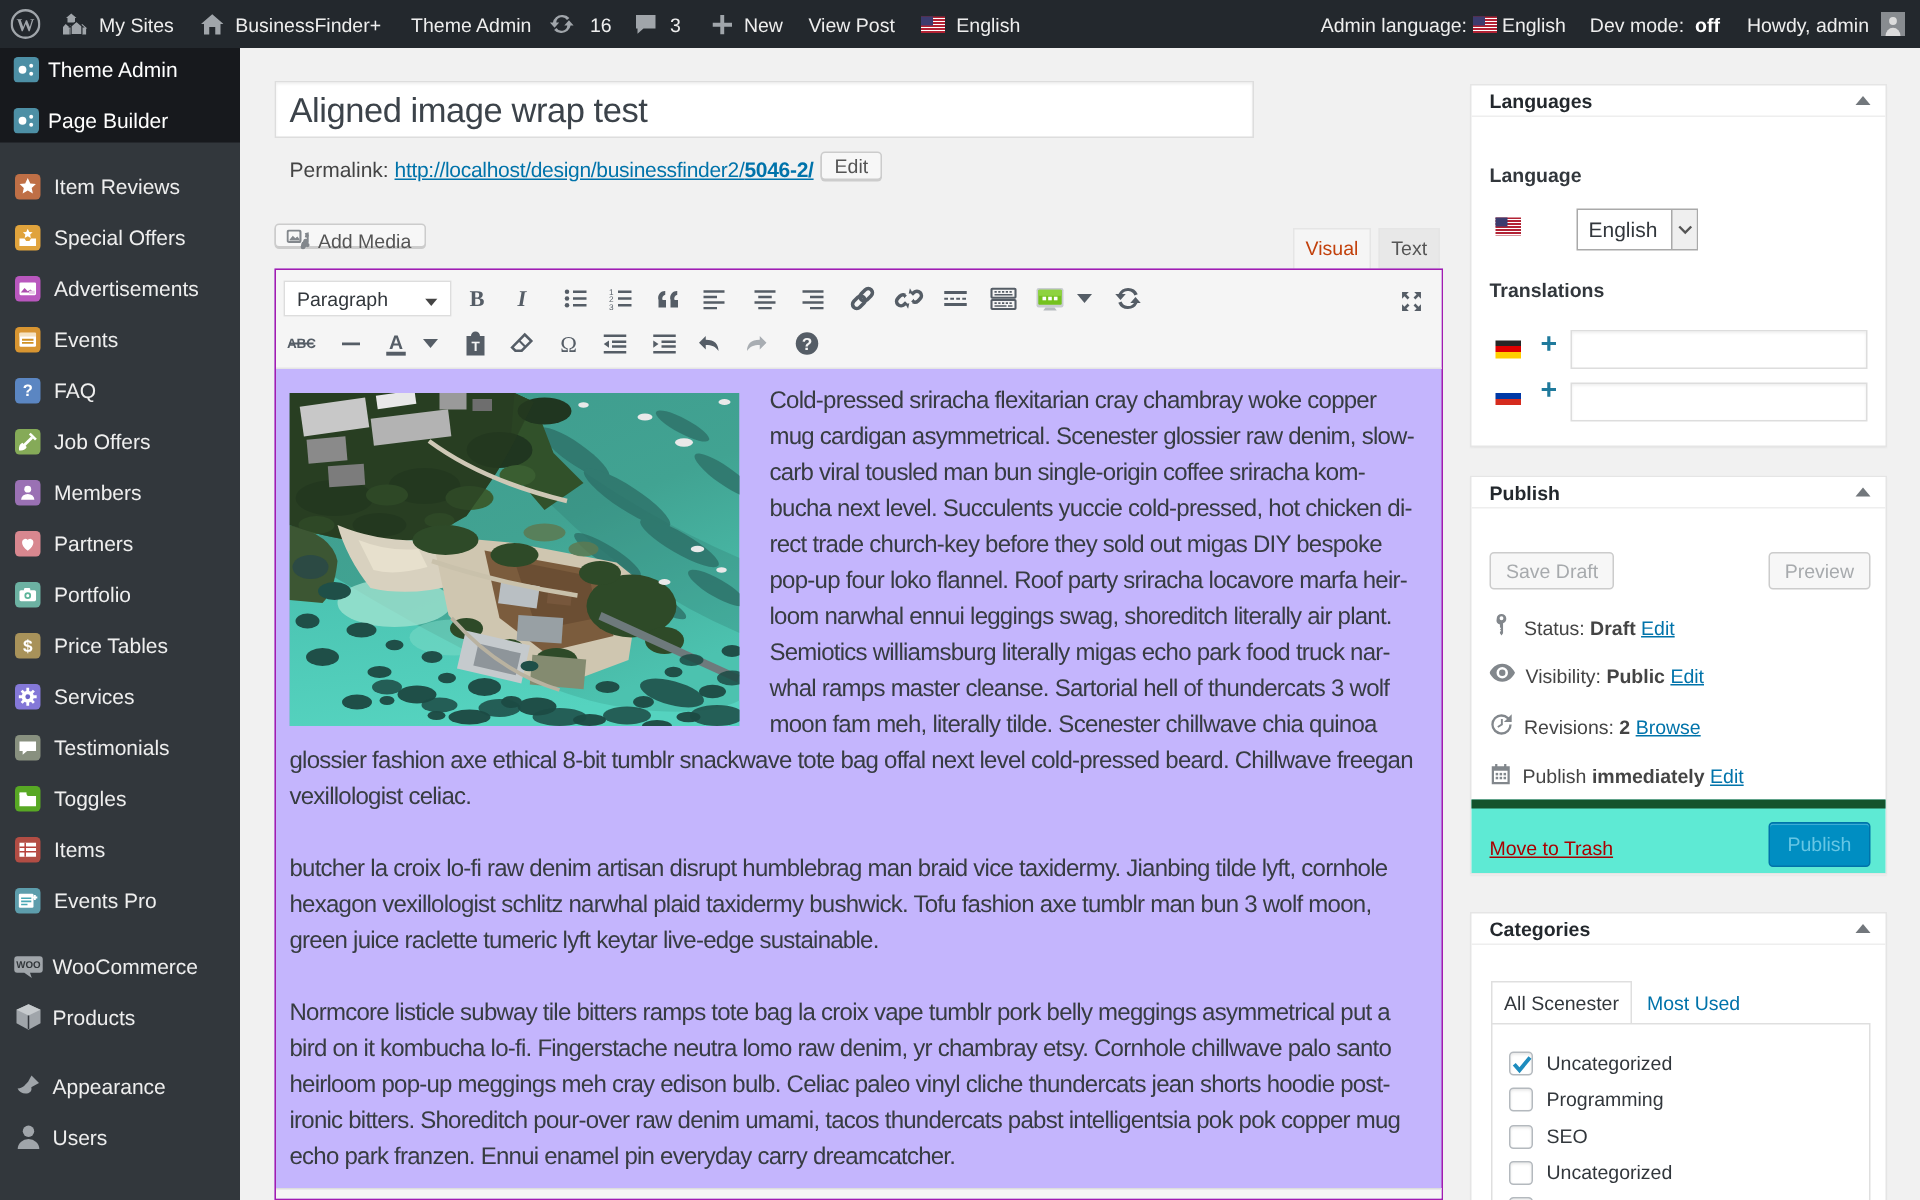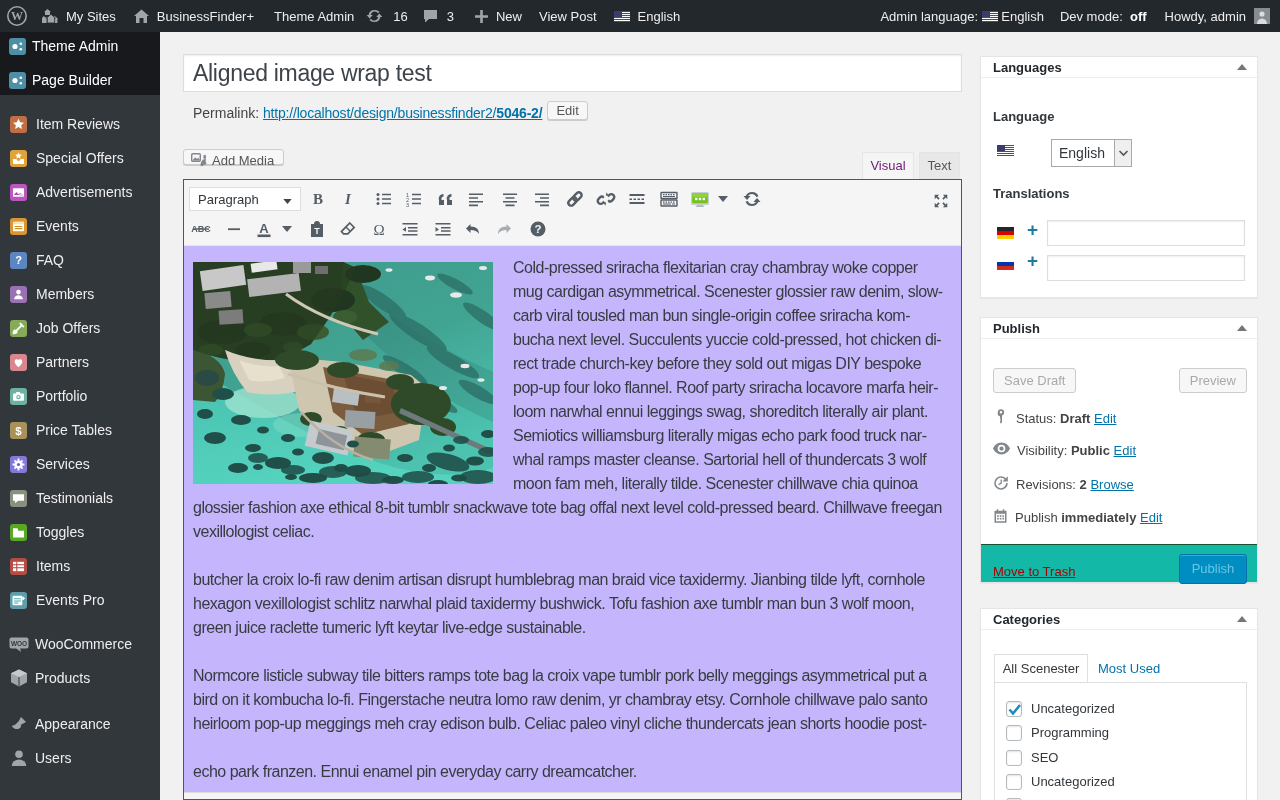--- a/index.html
+++ b/index.html
@@ -13,28 +13,28 @@
 
 #sidebar { position:absolute; top:32px; left:0; width:160px; height:768px; background:#32373c; color:#eee; font-size:14px; }
 #topsec { background:#17191d; padding:1px 0 2px; }
 #topsec .row { height:26px; display:flex; align-items:center; color:#fff; }
 .mrow { height:34px; display:flex; align-items:center; }
 .mrow .mi { width:17px; height:17px; border-radius:3px; margin:0 9px 0 10px; flex:none; display:flex; align-items:center; justify-content:center; }
 .mrow span { margin-left:0; }
 .mtxt { margin-left:4px; }
 
 #main { position:absolute; left:183px; top:0; width:779px; }
-#titlebox { position:absolute; top:54px; left:0; width:779px; height:38px; background:#fff; border:1px solid #ddd; box-shadow:inset 0 1px 2px rgba(0,0,0,.07); font-size:23px; letter-spacing:-0.3px; color:#3c434a; line-height:36px; padding-left:9px; }
+#titlebox { position:absolute; top:54px; left:0; width:653px; height:38px; background:#fff; border:1px solid #ddd; box-shadow:inset 0 1px 2px rgba(0,0,0,.07); font-size:23px; letter-spacing:-0.3px; color:#3c434a; line-height:36px; padding-left:9px; }
 #permalink { position:absolute; top:104px; left:10px; width:769px; font-size:14px; color:#444; }
 #permalink a { color:#0073aa; text-decoration:underline; letter-spacing:-0.2px; }
 .btn { display:inline-block; background:#f7f7f7; border:1px solid #ccc; border-radius:3px; color:#555; font-size:13px; box-shadow:0 1px 0 #ccc; }
 #editbtn { padding:1px 8px; margin-left:5px; position:relative; top:-3px; }
 #addmedia { position:absolute; top:149px; left:0; height:16px; padding:0 9px 0 7px; line-height:22px; }
 .tab { position:absolute; height:22px; font-size:13px; line-height:21px; padding:0 8px; border:1px solid #e5e5e5; }
-#tab-visual { top:152px; left:679px; width:52px; background:#f5f5f5; border-bottom:none; color:#701a75; height:28px; line-height:26px; text-align:center; padding:0; }
+#tab-visual { top:152px; left:679px; width:52px; background:#f5f5f5; border-bottom:none; color:#c2410c; height:28px; line-height:26px; text-align:center; padding:0; }
 #tab-text { top:152px; left:736px; width:41px; background:#e8e8e8; color:#555; height:27px; line-height:26px; text-align:center; padding:0; }
 #editor { position:absolute; top:179px; left:0; width:779px; height:621px; border:1px solid #a21caf; background:#c4b5fd; }
 #toolbar { background:#f5f5f5; border-bottom:1px solid #e5e5e5; height:66px; padding:4px 0 0 5px; position:relative; }
 #toolbar .trow { display:flex; align-items:center; height:30px; }
 .tbtn { width:30px; height:26px; display:flex; align-items:center; justify-content:center; flex:none; }
 #pselect { width:112px; height:24px; background:#fff; border:1px solid #ddd; font-size:13px; color:#32373c; display:flex; align-items:center; padding-left:8px; margin-right:2px; position:relative; }
 #pselect .car { position:absolute; right:8px; }
 #statusbar { position:absolute; bottom:0; left:0; width:777px; height:7px; background:#f5f5f5; border-top:1px solid #ddd; }
 #content { padding:10px 10px 0 9px; font-size:16px; letter-spacing:-0.5px; line-height:24px; color:#373c41; }
 #content p { margin:0 0 24px; }
@@ -48,21 +48,21 @@
 a.blue { color:#0073aa; text-decoration:underline; }
 .flag { display:inline-block; width:17px; height:12px; position:relative; }
 .flag-us { background:repeating-linear-gradient(#b22234 0 1px,#fff 1px 2px); }
 .flag-us:before { content:""; position:absolute; top:0; left:0; width:8px; height:6px; background:#3c3b6e; }
 .flag-de { background:linear-gradient(#262626 0 33%,#dd0000 33% 66%,#ffce00 66%); }
 .flag-ru { background:linear-gradient(#fff 0 33%,#0039a6 33% 66%,#d52b1e 66%); }
 .txtinput { position:absolute; left:66px; width:198px; height:26px; background:#fff; border:1px solid #ddd; box-shadow:inset 0 1px 2px rgba(0,0,0,.07); }
 .plus { position:absolute; left:46px; font-size:19px; font-weight:bold; color:#1f7a9c; }
 .prow { position:absolute; left:12px; font-size:13px; color:#444; display:flex; align-items:center; }
 .prow .dico { margin-right:7px; }
-#pubfoot { position:absolute; bottom:0; left:0; width:276px; height:38px; background:#14b8a6; border-top:1px solid #14532d; }
+#pubfoot { position:absolute; bottom:0; left:0; width:276px; height:49px; background:#5eead4; border-top:6px solid #14532d; }
 #movetrash { position:absolute; left:12px; top:19px; font-size:13px; color:#a00; text-decoration:underline; }
 #pubbtn { position:absolute; right:10px; top:9px; width:68px; height:30px; background:#008ec2; border:1px solid #0073aa; border-radius:3px; color:#66c6e4; font-size:13px; text-align:center; line-height:28px; box-shadow:inset 0 1px 0 rgba(120,200,230,.5); }
 .cb { position:absolute; left:25px; width:16px; height:16px; background:#fff; border:1px solid #b4b9be; border-radius:3px; box-shadow:inset 0 1px 2px rgba(0,0,0,.1); }
 .cblbl { position:absolute; left:50px; font-size:13px; color:#32373c; }
 </style>
 </head>
 <body>
 
 <div id="adminbar">
   <div class="it" style="padding:0 9px 0 7px;">
@@ -173,37 +173,37 @@
       </div>
       <div class="mrow">
         <span class="mi" style="background:#5b86c2;">
           <svg width="17" height="17" viewBox="0 0 20 20">
             <text x="10" y="14.5" font-size="13" font-weight="bold" fill="#fff" text-anchor="middle" font-family="Liberation Sans">?</text>
           </svg>
         </span>
         <span class="mtxt">FAQ</span>
       </div>
       <div class="mrow">
-        <span class="mi" style="background:#9a71b4;">
-          <svg width="17" height="17" viewBox="0 0 20 20">
-            <circle cx="10" cy="7.2" r="2.7" fill="#fff"></circle>
-            <path d="M4.8 15.5 a5.2 4.6 0 0 1 10.4 0 z" fill="#fff"></path>
-          </svg>
-        </span>
-        <span class="mtxt">Members</span>
-      </div>
-      <div class="mrow">
         <span class="mi" style="background:#85aa58;">
           <svg width="17" height="17" viewBox="0 0 20 20">
             <path d="M7 13 L13.4 6.6" stroke="#fff" stroke-width="2.2"></path>
             <path d="M11.6 3.6 l4.8 4.8" stroke="#fff" stroke-width="2"></path>
             <path d="M3.2 16.8 q-.6-4.6 2.6-6 l3.4 3.4 q-1.4 3.2-6 2.6z" fill="#fff"></path>
           </svg>
         </span>
         <span class="mtxt">Job Offers</span>
+      </div>
+      <div class="mrow">
+        <span class="mi" style="background:#9a71b4;">
+          <svg width="17" height="17" viewBox="0 0 20 20">
+            <circle cx="10" cy="7.2" r="2.7" fill="#fff"></circle>
+            <path d="M4.8 15.5 a5.2 4.6 0 0 1 10.4 0 z" fill="#fff"></path>
+          </svg>
+        </span>
+        <span class="mtxt">Members</span>
       </div>
       <div class="mrow">
         <span class="mi" style="background:#d8878f;">
           <svg width="17" height="17" viewBox="0 0 20 20">
             <path d="M10 15.5 C4 11 5 6.5 7.6 6.2 c1.4-.2 2.4.9 2.4.9 s1-1.1 2.4-.9 C15 6.5 16 11 10 15.5z" fill="#fff"></path>
           </svg>
         </span>
         <span class="mtxt">Partners</span>
       </div>
       <div class="mrow">
@@ -690,21 +690,21 @@
 <span class="nw">whal ramps master cleanse. Sartorial hell of thundercats 3 wolf</span><br>
 <span class="nw">moon fam meh, literally tilde. Scenester chillwave chia quinoa</span><br>
 <span class="nw">glossier fashion axe ethical 8-bit tumblr snackwave tote bag offal next level cold-pressed beard. Chillwave freegan</span><br>
 <span class="nw">vexillologist celiac.</span></p>
       <p><span class="nw">butcher la croix lo-fi raw denim artisan disrupt humblebrag man braid vice taxidermy. Jianbing tilde lyft, cornhole</span><br>
 <span class="nw">hexagon vexillologist schlitz narwhal plaid taxidermy bushwick. Tofu fashion axe tumblr man bun 3 wolf moon,</span><br>
 <span class="nw">green juice raclette tumeric lyft keytar live-edge sustainable.</span></p>
       <p><span class="nw">Normcore listicle subway tile bitters ramps tote bag la croix vape tumblr pork belly meggings asymmetrical put a</span><br>
 <span class="nw">bird on it kombucha lo-fi. Fingerstache neutra lomo raw denim, yr chambray etsy. Cornhole chillwave palo santo</span><br>
 <span class="nw">heirloom pop-up meggings meh cray edison bulb. Celiac paleo vinyl cliche thundercats jean shorts hoodie post-</span><br>
-<br>
+<span class="nw">ironic bitters. Shoreditch pour-over raw denim umami, tacos thundercats pabst intelligentsia pok pok copper mug</span><br>
 <span class="nw">echo park franzen. Ennui enamel pin everyday carry dreamcatcher.</span></p>
     </div>
     <div id="statusbar"></div>
   </div>
 </div>
 
 <div class="postbox" id="pb-lang" style="top:56px; height:242px;">
   <div class="pbh">Languages<span class="tri"></span></div>
   <div class="lbl" style="position:absolute;left:12px;top:52px;">Language</div>
   <span class="flag flag-us" style="position:absolute;left:16px;top:88px;width:17px;height:12px;"></span>

